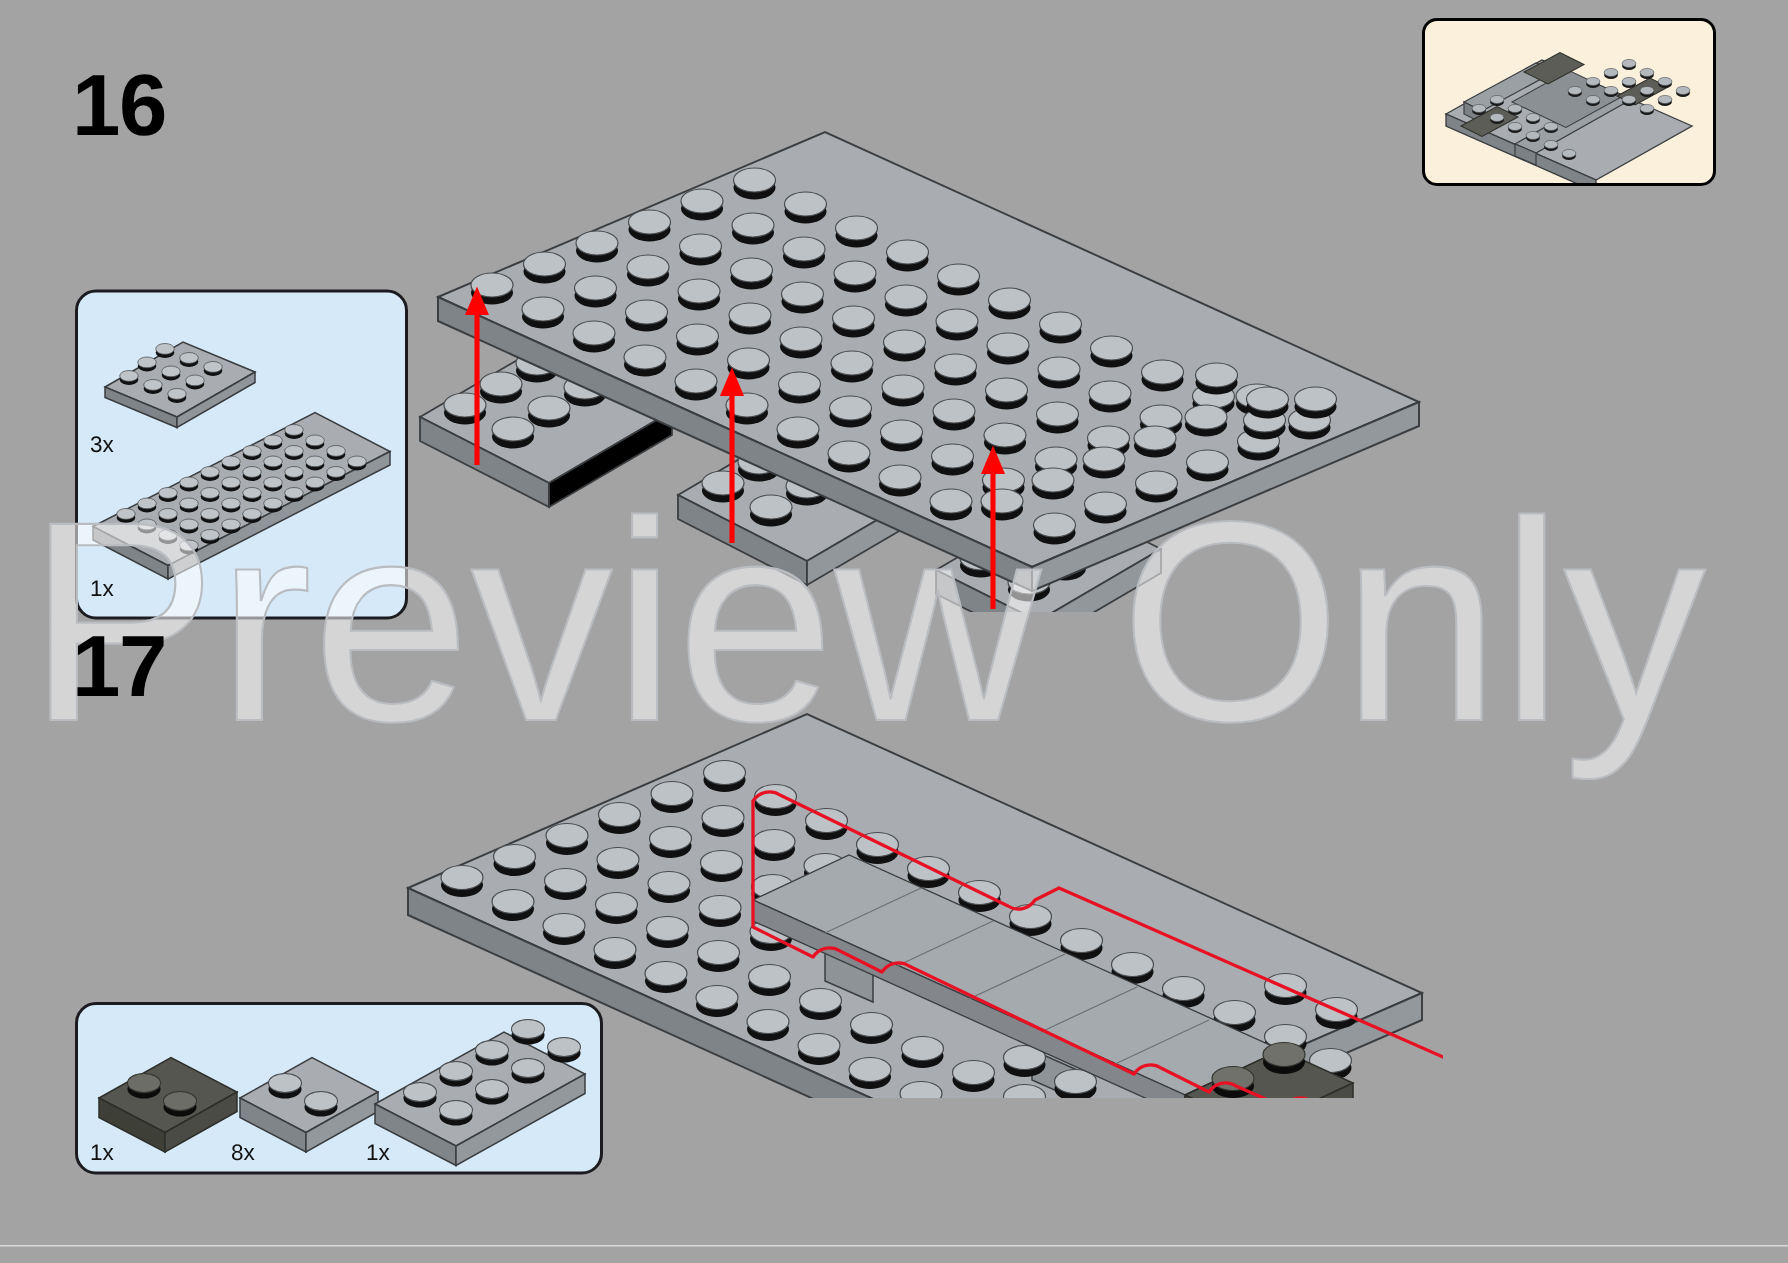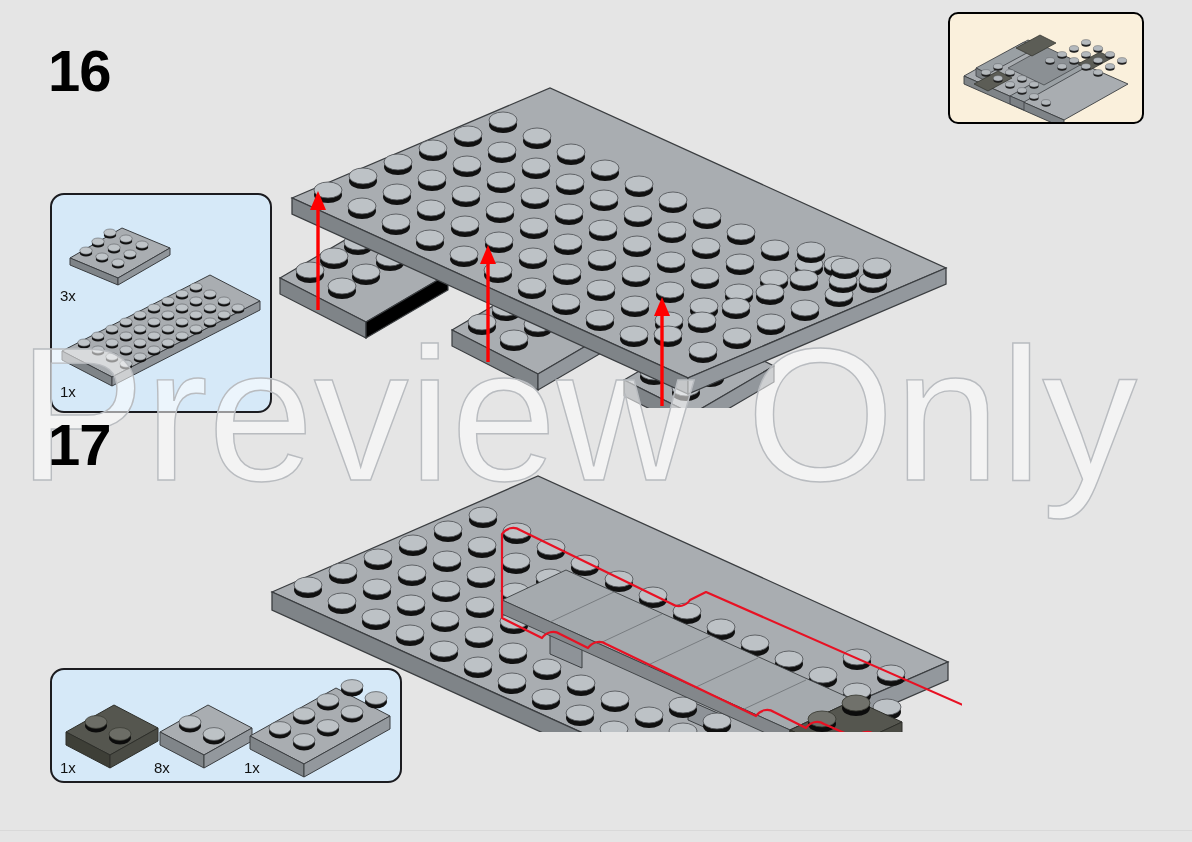--- a/index.html
+++ b/index.html
@@ -11,21 +11,21 @@
     width: 1192px;
     height: 842px;
     position: relative;
     overflow: hidden;
     font-family: "Liberation Sans", sans-serif;
   }
 
   .page {
     position: absolute;
     inset: 0;
-    background: #e5e5e5;
+    background: #a3a3a3;
   }
 
   
   .step-number {
     position: absolute;
     font-family: "Liberation Sans", sans-serif;
     font-weight: bold;
     font-size: 58px;
     line-height: 1;
     color: #000000;

